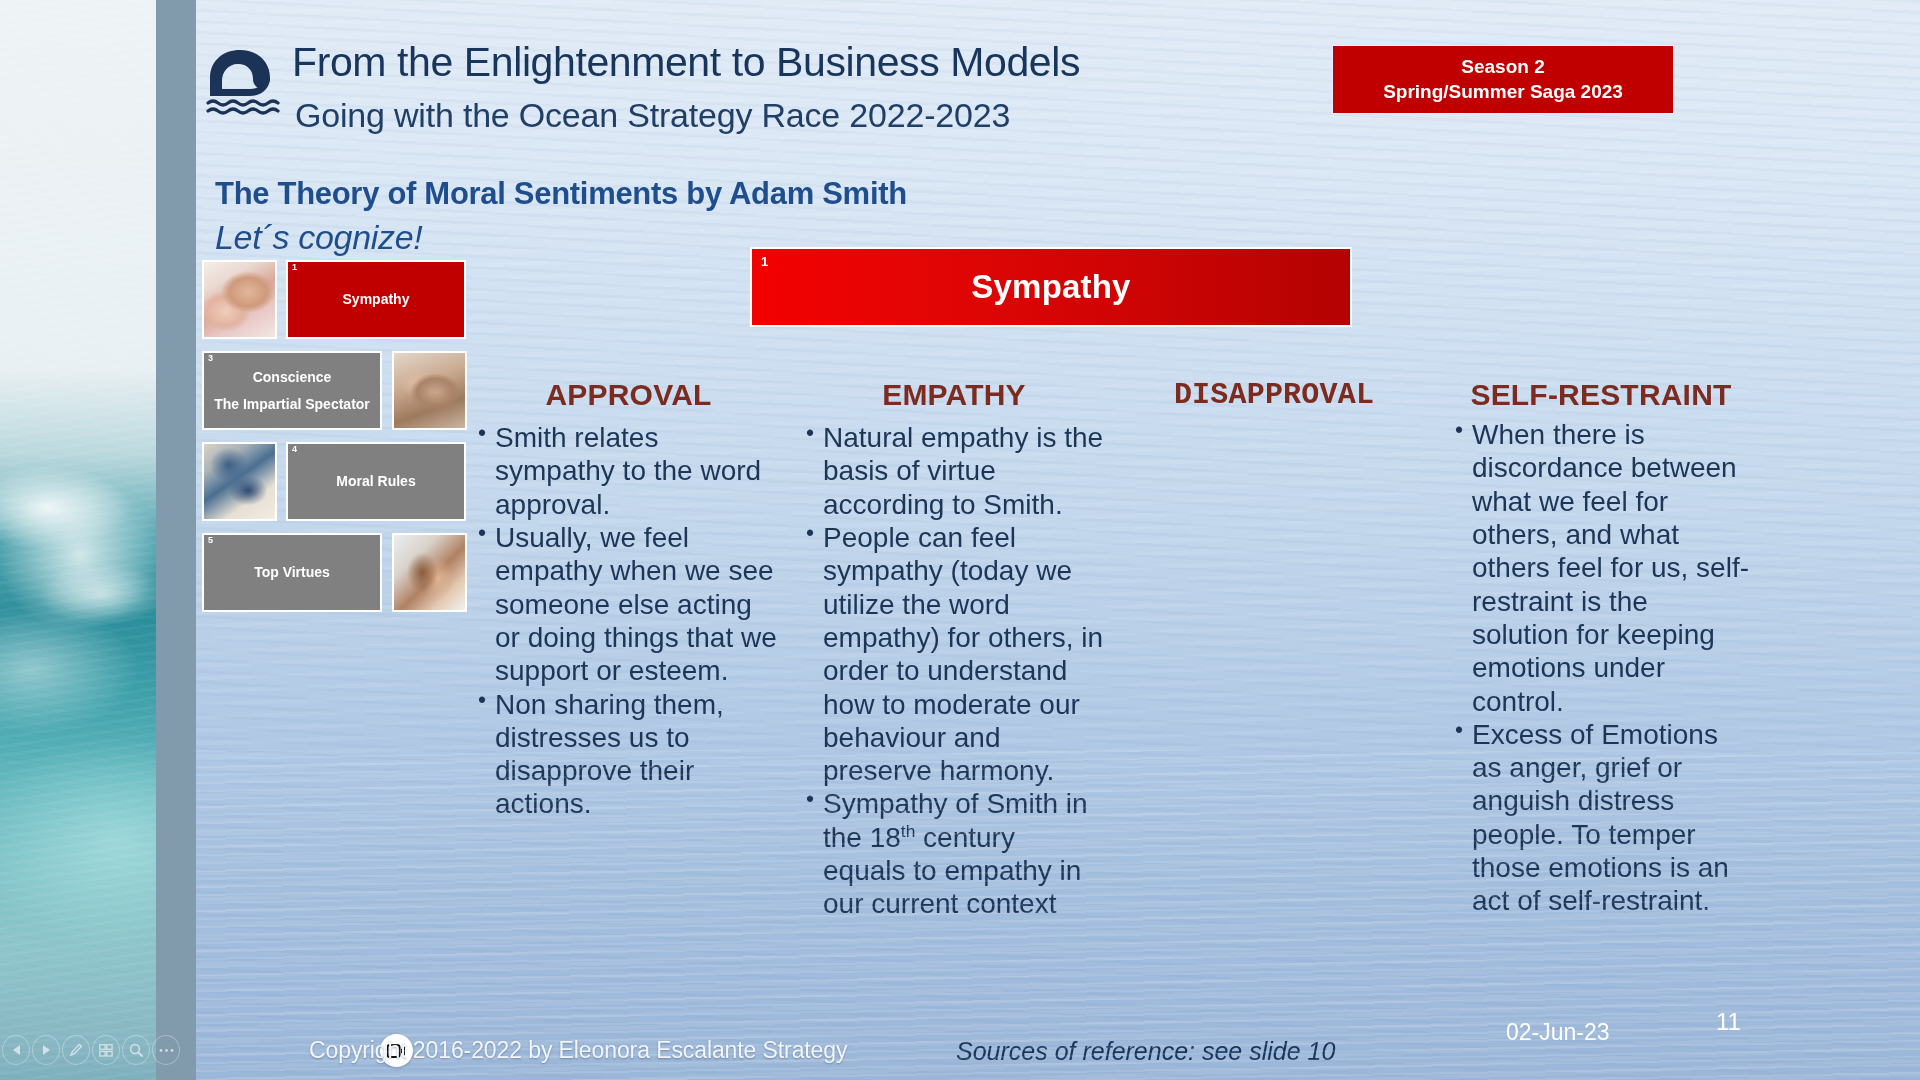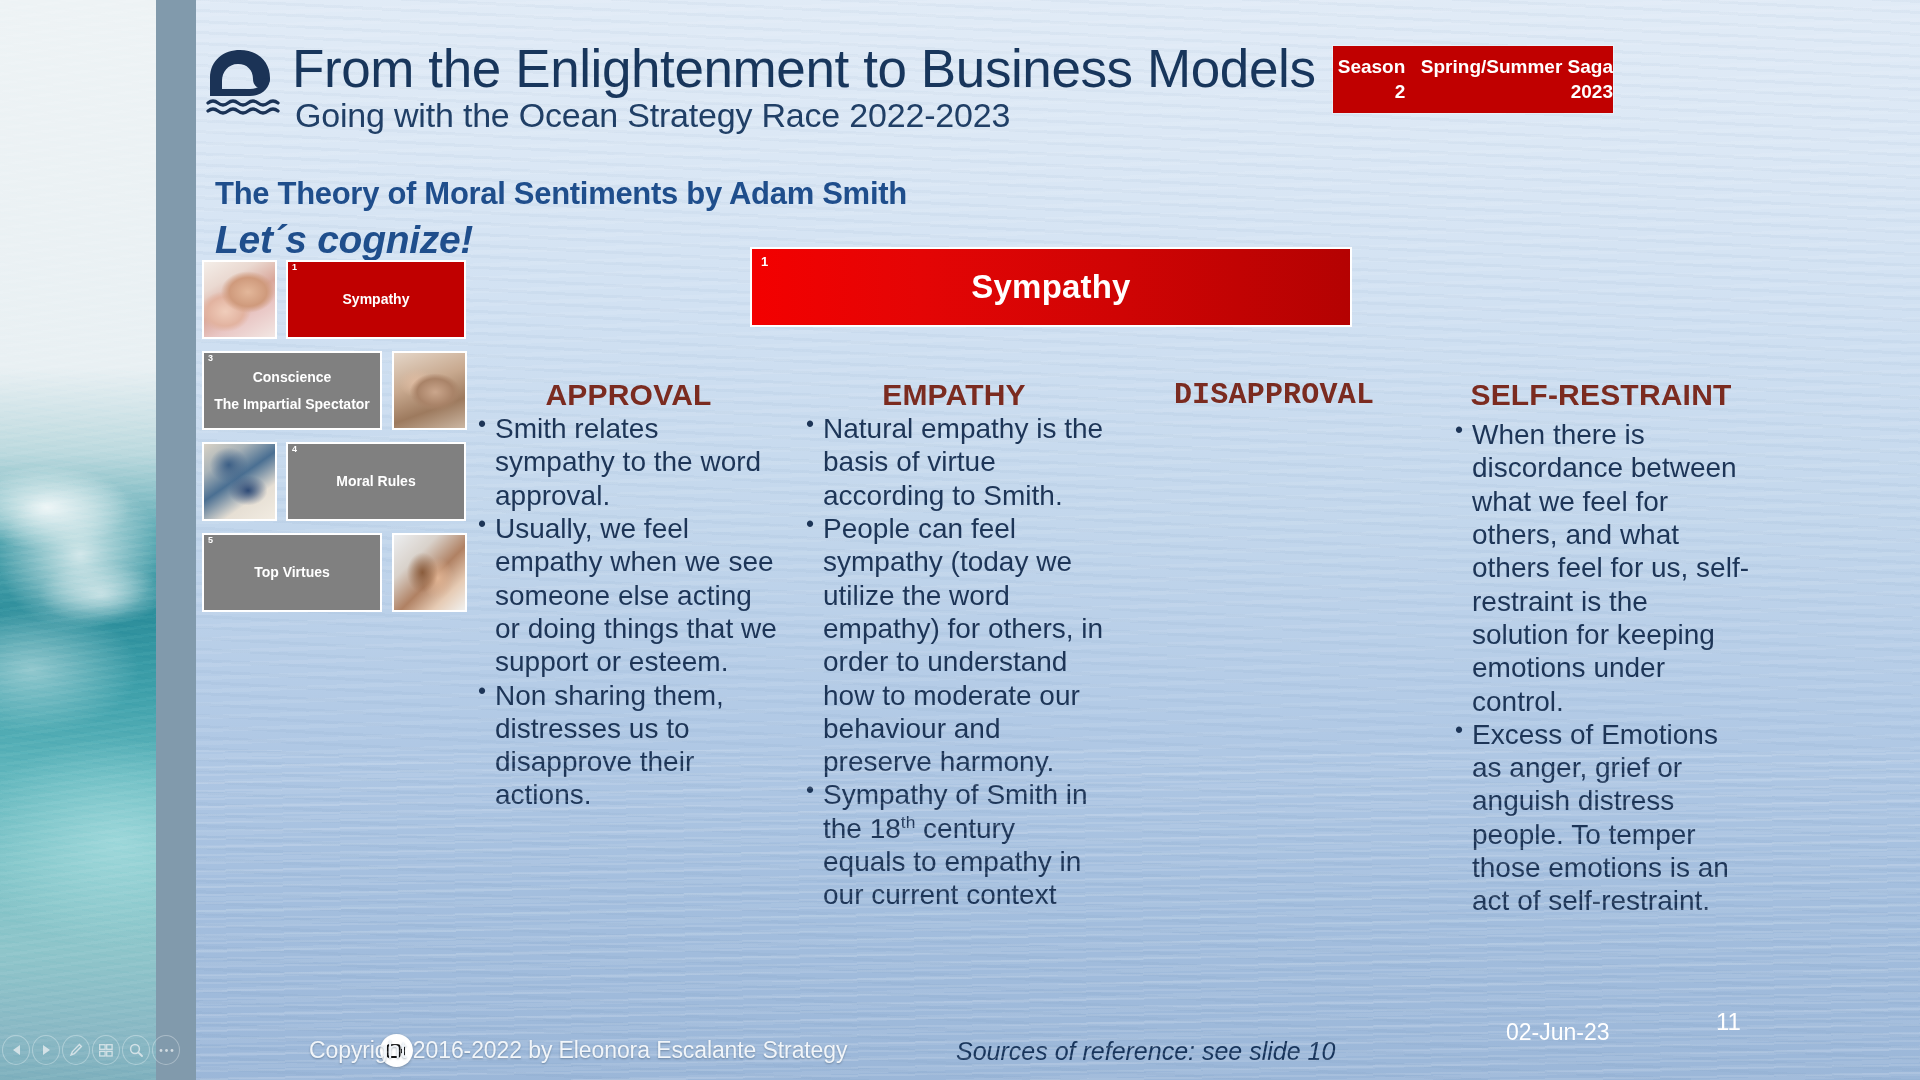--- a/index.html
+++ b/index.html
@@ -84,46 +84,46 @@
     pointer-events:none;
   }
 
   
   .header { position:absolute; left:0; top:0; width:100%; height:160px; }
 
   .logo-wave { position:absolute; left:8px; top:48px; width:82px; height:72px; }
 
   .title-main{
     position:absolute; left:96px; top:42px;
-    font-size:53px; font-weight:400; color:#18365c;
+    font-size:41px; font-weight:400; color:#18365c;
     letter-spacing:-.4px; line-height:1.0; white-space:nowrap;
   }
   .title-sub{
     position:absolute; left:99px; top:98px;
     font-size:34px; font-weight:400; color:#203f66;
     letter-spacing:-.2px; line-height:1.05; white-space:nowrap;
   }
 
   .season-badge{
-    position:absolute; left:1137px; top:46px; width:280px; height:67px;
+    position:absolute; left:1137px; top:46px; width:340px; height:67px;
     background:#c00000; color:#ffffff;
-    display:flex; align-items:center; justify-content:center;
-    font-size:19px; font-weight:bold; line-height:1.27; text-align:right;
+    display:flex; flex-direction:column; align-items:center; justify-content:center;
+    font-size:19px; font-weight:bold; line-height:1.27; text-align:center;
     box-shadow:0 0 0 1px rgba(255,255,255,.35);
   }
 
   
   .theory-line1{
     position:absolute; left:19px; top:176px;
     font-size:31px; font-weight:bold; 
     color:#1f4e8c; letter-spacing:-.3px; white-space:nowrap;
   }
   .theory-line2{
     position:absolute; left:19px; top:218px;
-    font-size:39px; font-weight:bold; font-style:italic;
+    font-size:34px; font-weight:normal; font-style:italic;
     color:#1f4e8c; letter-spacing:-.3px; white-space:nowrap;
   }
 
   
   .thumbs{ position:absolute; left:6px; top:260px; width:266px; }
 
   .thumb-row{ position:relative; height:79px; margin-bottom:12px; }
 
   .thumb-photo{
     position:absolute; top:0; width:75px; height:79px;
@@ -177,21 +177,21 @@
     color:#ffffff; font-size:33px; font-weight:bold; letter-spacing:.2px;
   }
   .sympathy-banner .thumb-num{ left:9px; top:6px; font-size:13px; }
 
   
   .cols{ position:absolute; left:280px; top:378px; width:1440px; display:flex; }
 
   .col{ position:relative; }
   .col-title{
     font-size:30px; font-weight:bold; color:#7b2b20;
-    text-align:center; letter-spacing:.2px; 
+    text-align:center; letter-spacing:.2px; margin-bottom:9px;
   }
   .col ul{ list-style:none; }
   .col li{
     position:relative; padding-left:19px;
     font-size:28px; line-height:1.19; color:#1d3557;
     margin-bottom:0px;
   }
   .col li::before{
     content:"\2022"; position:absolute; left:2px; top:-1px;
     font-size:23px; color:#1d3557;

